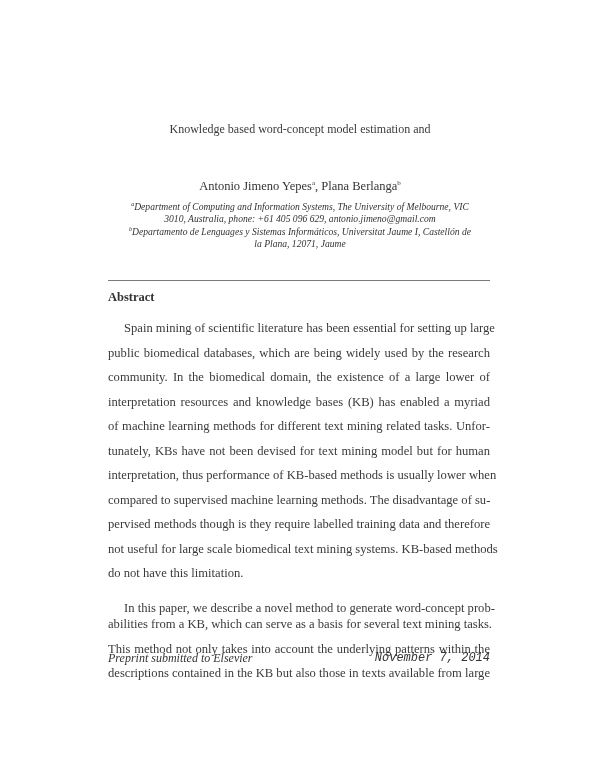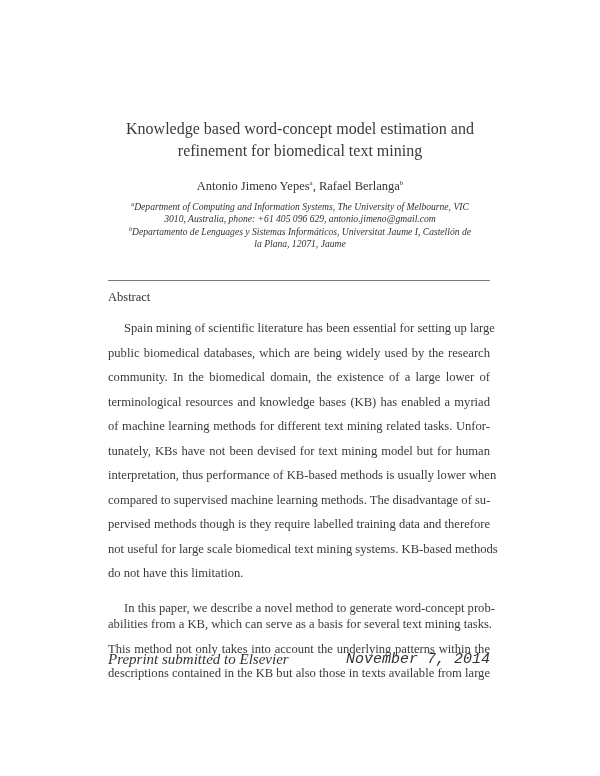--- a/index.html
+++ b/index.html
@@ -3,21 +3,21 @@
   <meta charset="utf-8">
   <style>
     html, body { margin: 0; padding: 0; }
     body {
       width: 600px; height: 776px; background: #ffffff; position: relative; overflow: hidden;
       font-family: "DejaVu Serif", "Liberation Serif", serif; color: #3a3a3a;
     }
     .page { position: absolute; left: 0; top: 0; width: 600px; height: 776px; }
     .title {
       position: absolute; left: 100px; top: 118px; width: 400px; text-align: center;
-      font-family: "Liberation Serif", serif; font-size: 16px; line-height: 22px; color: #3a3a3a;
+      font-family: "Liberation Serif", serif; font-size: 12px; line-height: 22px; color: #3a3a3a;
     }
     .title span { display: block; white-space: nowrap; }
     .authors {
       position: absolute; left: 100px; top: 176px; width: 400px; text-align: center;
       font-family: "Liberation Serif", serif; font-size: 12.5px; line-height: 15px; color: #333;
       white-space: nowrap;
     }
     .authors sup { font-size: 7px; vertical-align: 5px; }
     .affil {
       position: absolute; left: 108px; width: 384px; text-align: center;
@@ -25,72 +25,71 @@
     }
     .affil sup { font-size: 6px; vertical-align: 4px; font-style: italic; }
     .affil-a { top: 198px; }
     .affil-b { top: 223px; }
     .rule {
       position: absolute; left: 108px; top: 280px; width: 382px; height: 0;
       border-top: 1.4px solid #7a7a7a;
     }
     .abstract-heading {
       position: absolute; left: 108px; top: 290px;
-      font-family: "Liberation Serif", serif; font-weight: normal; font-size: 12.5px; color: #333;
+      font-family: "Liberation Serif", serif; font-weight: bold; font-size: 12.5px; color: #333;
     }
     .body-text {
       position: absolute; left: 108px; width: 382px;
       font-family: "Liberation Serif", serif; font-size: 12.6px; color: #3a3a3a;
     }
     .line {
       position: absolute; left: 0; width: 382px; height: 16px; white-space: nowrap;
       text-align: justify; text-align-last: justify;
     }
     .line.indent { left: 16px; width: 366px; }
     .line.last { text-align-last: left; }
     .footer {
       position: absolute; top: 651px; font-family: "Liberation Serif", serif; font-style: italic;
-      font-size: 15px; color: #333; white-space: nowrap;
+      font-size: 12px; color: #333; white-space: nowrap;
     }
     .footer-left { left: 108px; }
     .footer-right { right: 110px; font-family: Liberation Mono, monospace; }
   </style>
 </head>
 <body>
 
 <div class="page">
 
   <div class="title">
     <span>Knowledge based word-concept model estimation and</span>
-    <span>refinement for biomedical text mining</span>
   </div>
 
   <div class="authors">
-    <span>Antonio Jimeno Yepes</span><sup>a</sup><span>, </span><span>Rafael Berlanga</span><sup>b</sup>
+    <span>Antonio Jimeno Yepes</span><sup>a</sup><span>, </span><span>Plana Berlanga</span><sup>b</sup>
   </div>
 
   <div class="affil affil-a">
     <div><sup>a</sup><span>Department of Computing and Information Systems, The University of Melbourne, VIC</span></div>
     <div>3010, Australia, phone: +61 405 096 629, antonio.jimeno@gmail.com</div>
   </div>
 
   <div class="affil affil-b">
     <div><sup>b</sup><span>Departamento de Lenguages y Sistemas Informáticos, Universitat Jaume I, Castellón de</span></div>
     <div>la Plana, 12071, Jaume</div>
   </div>
 
   <div class="rule"></div>
 
   <div class="abstract-heading">Abstract</div>
 
   <div class="body-text" id="abstract-body" style="top:321px;">
     <div class="line indent" style="top:0px">Spain mining of scientific literature has been essential for setting up large</div>
     <div class="line" style="top:24.5px">public biomedical databases, which are being widely used by the research</div>
     <div class="line" style="top:49px">community. In the biomedical domain, the existence of a large lower of</div>
-    <div class="line" style="top:73.5px">terminological resources and knowledge bases (KB) has enabled a myriad</div>
+    <div class="line" style="top:73.5px">interpretation resources and knowledge bases (KB) has enabled a myriad</div>
     <div class="line" style="top:98px">of machine learning methods for different text mining related tasks. Unfor-</div>
     <div class="line" style="top:122.5px">tunately, KBs have not been devised for text mining model but for human</div>
     <div class="line" style="top:147px">interpretation, thus performance of KB-based methods is usually lower when</div>
     <div class="line" style="top:171.5px">compared to supervised machine learning methods. The disadvantage of su-</div>
     <div class="line" style="top:196px">pervised methods though is they require labelled training data and therefore</div>
     <div class="line" style="top:220.5px">not useful for large scale biomedical text mining systems. KB-based methods</div>
     <div class="line last" style="top:245px">do not have this limitation.</div>
     <div class="line indent" style="top:280px">In this paper, we describe a novel method to generate word-concept prob-</div>
     <div class="line" style="top:296px">abilities from a KB, which can serve as a basis for several text mining tasks.</div>
     <div class="line" style="top:320.5px">This method not only takes into account the underlying patterns within the</div>

